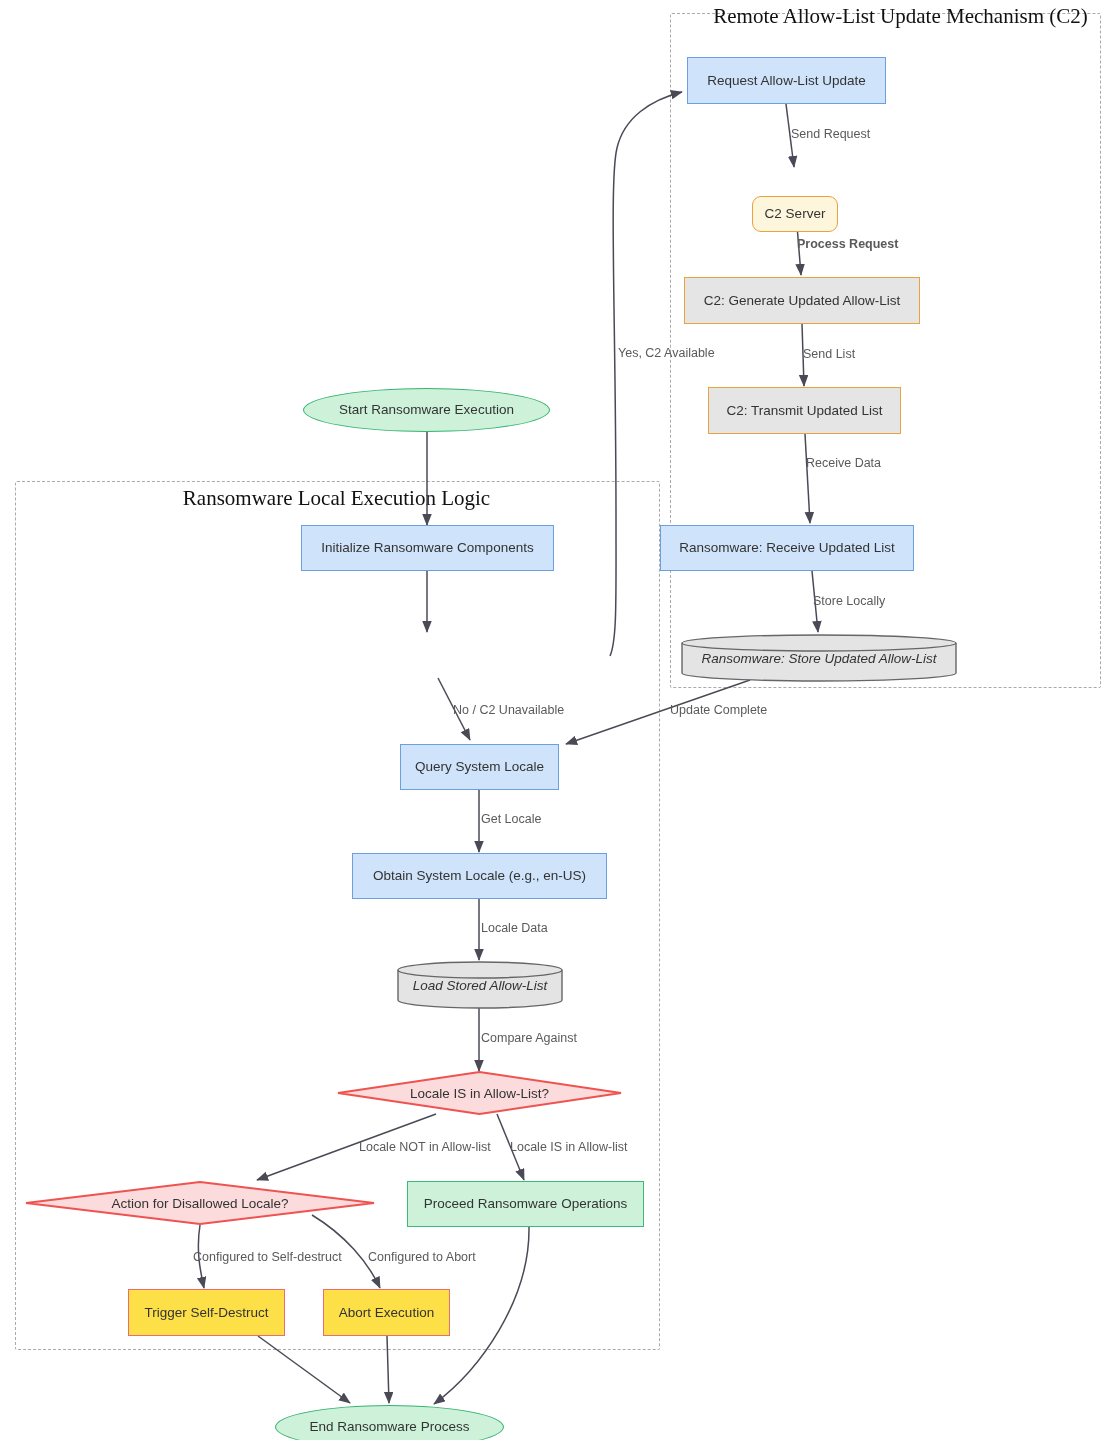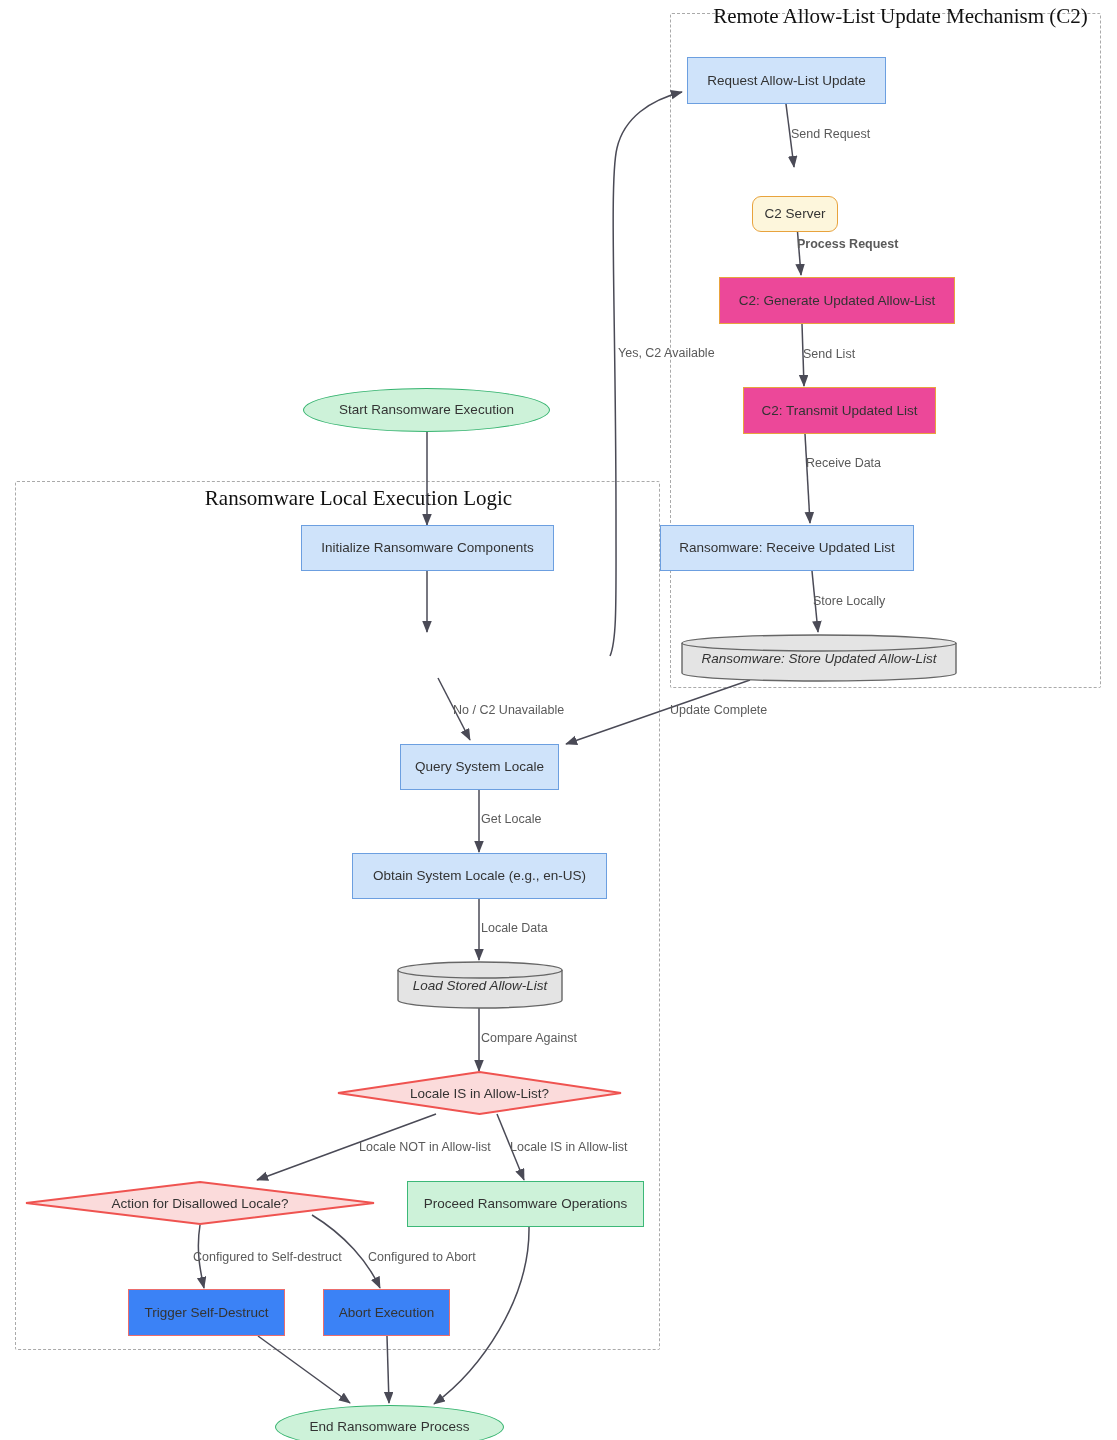--- a/index.html
+++ b/index.html
@@ -37,42 +37,41 @@
     color:#333333;
     line-height:1.15;
     white-space:nowrap;
   }
 
   .n-process{          
     background:#cfe3fa;
     border:1.2px solid #6c9fe0;
   }
   .n-c2{               
-    background:#ec4899;
+    background:#e5e5e5;
     border:1.4px solid #e8a33d;
-    margin-left:35px;
   }
   .n-c2round{          
     background:#fdf6dc;
     border:1.6px solid #e8a33d;
     border-radius:9px;
   }
   .n-decision-wrap{    
     position:absolute;
     display:flex;align-items:center;justify-content:center;
   }
   .n-decision-shape{
     position:absolute;left:0;top:0;width:100%;height:100%;
   }
   .n-decision-label{
     position:relative;z-index:2;
     font-size:13.5px;color:#333333;white-space:nowrap;
   }
   .n-danger{           
-    background:#3b82f6;
+    background:#fde047;
     border:1.3px solid #eb6d6d;
   }
   .n-success{          
     background:#cdf2d9;
     border:1.3px solid #3cb878;
   }
   .n-terminal{         
     background:#cdf2d9;
     border:1.3px solid #35b36f;
     border-radius:50%;
@@ -99,21 +98,21 @@
 </style>
 </head>
 <body>
 
 <div id="canvas">
 
   <div class="subgraph" style="left:670px;top:13px;width:429px;height:673px;"></div>
   <div class="subgraph-title" style="left:670px;top:4px;width:429px;padding-left:16px;">Remote Allow-List Update Mechanism (C2)</div>
 
   <div class="subgraph" style="left:15px;top:481px;width:643px;height:867px;"></div>
-  <div class="subgraph-title" style="left:29px;top:486px;width:643px;padding-left:8px;">Ransomware Local Execution Logic</div>
+  <div class="subgraph-title" style="left:15px;top:486px;width:643px;">Ransomware Local Execution Logic</div>
 
   <svg id="wires" viewBox="0 0 1117 1440">
     <defs>
       <marker id="ah" markerWidth="9" markerHeight="9" refX="7.4" refY="3.2" orient="auto" markerUnits="strokeWidth">
         <path d="M0,0 L8,3.2 L0,6.4 z" fill="#4a4a56"></path>
       </marker>
     </defs>
     <g fill="none" stroke="#4a4a56" stroke-width="1.5" marker-end="url(#ah)">
 
       <path d="M427,432 L427,525"></path>

